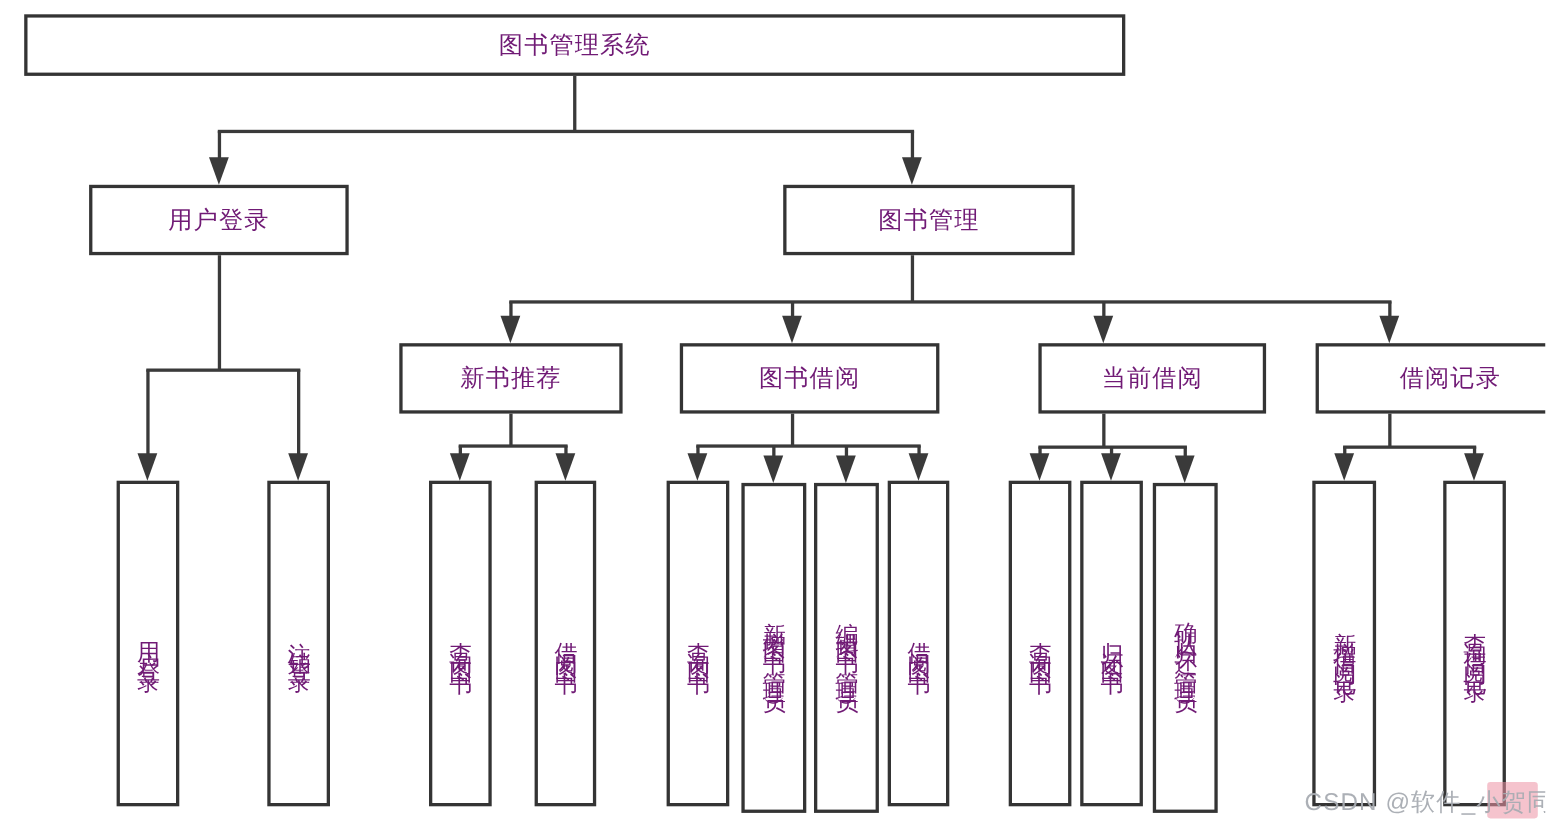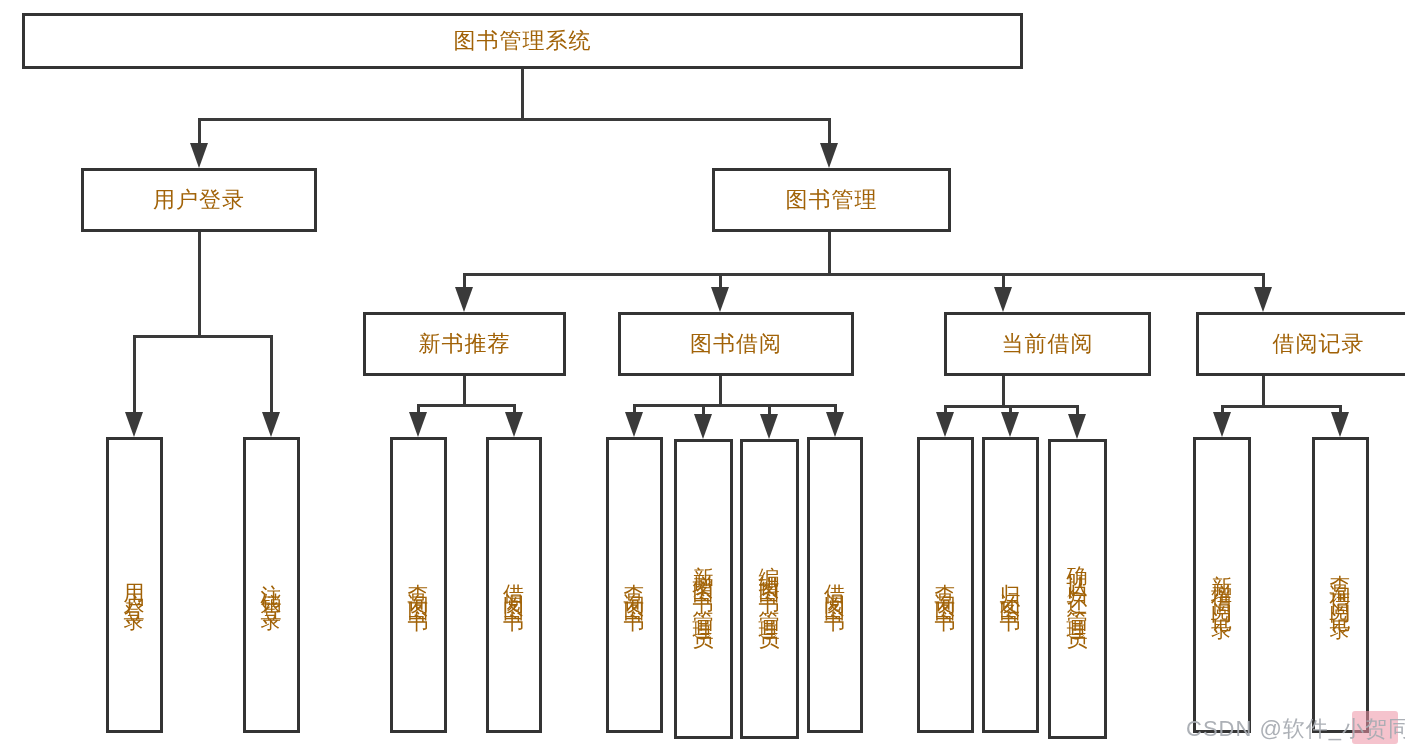--- a/index.html
+++ b/index.html
@@ -9,21 +9,21 @@
     height: 747px;
     background: #ffffff;
     font-family: "Liberation Sans", "DejaVu Sans", sans-serif;
     overflow: hidden;
   }
   .box {
     position: absolute;
     box-sizing: border-box;
     border: 3px solid #343434;
     background: #ffffff;
-    color: #a16207;
+    color: #701a75;
     display: flex;
     align-items: center;
     justify-content: center;
   }
   .h-box { font-size: 22px; letter-spacing: 1px; }
   .v-box { font-size: 21px; }
   .v-box .vlabel {
     writing-mode: vertical-rl;
     text-orientation: mixed;
     letter-spacing: 9px;
@@ -60,21 +60,21 @@
   }
 </style>
 </head>
 <body>
 
 <div id="stage">
 
   <div class="box h-box" style="left:22px; top:13px; width:1001px; height:56px;">图书管理系统</div>
 
   <div class="box h-box" style="left:81px; top:168px; width:236px; height:64px;">用户登录</div>
-  <div class="box h-box" style="left:712px; top:168px; width:239px; height:64px;">图书管理</div>
+  <div class="box h-box" style="left:712px; top:168px; width:265px; height:64px;">图书管理</div>
 
   <div class="box h-box" style="left:363px; top:312px; width:203px; height:64px;text-align:right;">新书推荐</div>
   <div class="box h-box" style="left:618px; top:312px; width:236px; height:64px;">图书借阅</div>
   <div class="box h-box" style="left:944px; top:312px; width:207px; height:64px;">当前借阅</div>
   <div class="box h-box" style="left:1160px; top:312px; width:245px; height:64px;margin-left:36px;">借阅记录</div>
 
   <div class="box v-box" style="left:106px; top:437px; width:57px; height:296px;">
     <span class="vlabel">用户登录</span>
   </div>
   <div class="box v-box" style="left:243px; top:437px; width:57px; height:296px;">

